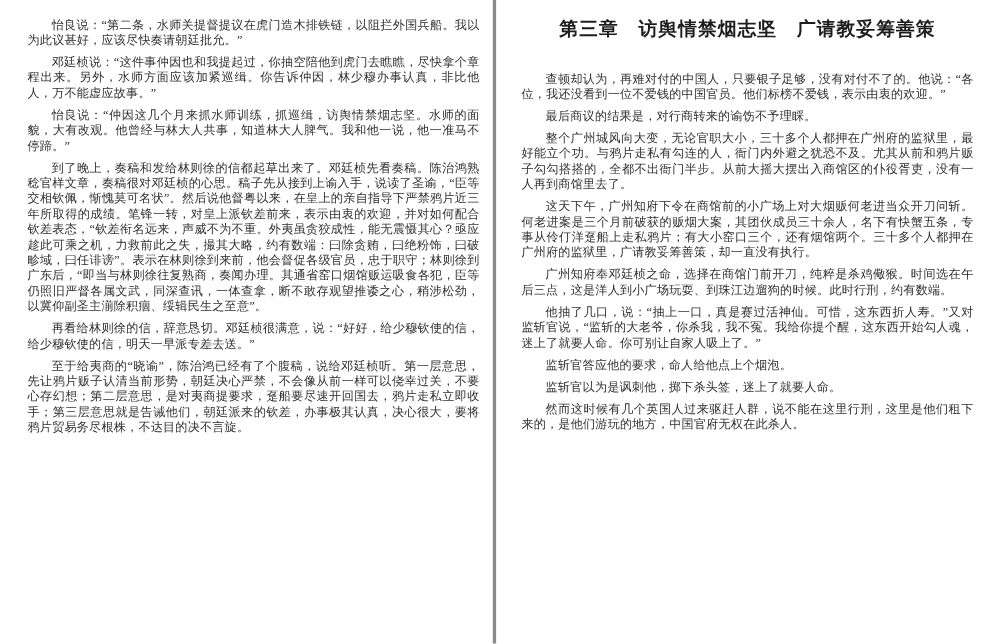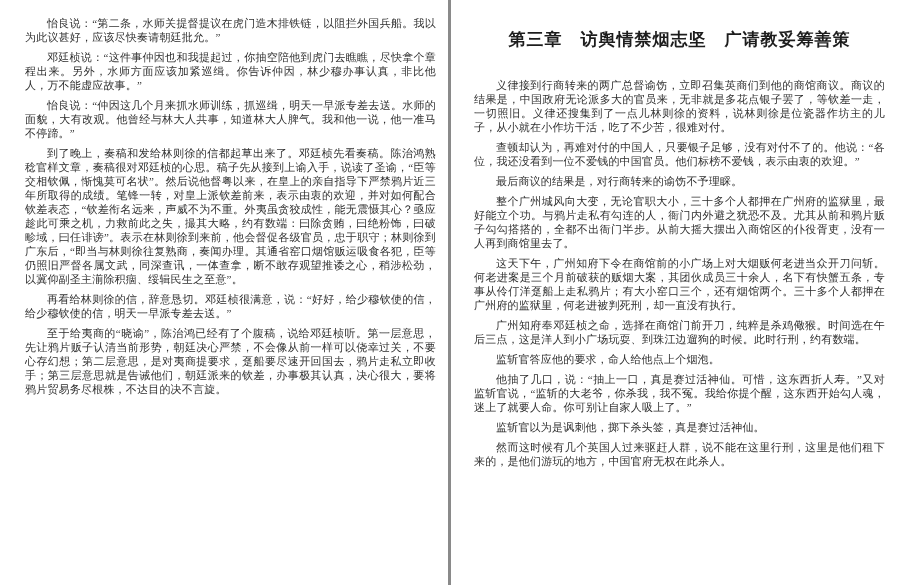--- a/index.html
+++ b/index.html
@@ -11,21 +11,21 @@
   html,body{width:900px;height:585px;}
   body{
     background:var(--background);
     font-family:"Liberation Serif","DejaVu Serif",serif;
     color:var(--text);
     overflow:hidden;
   }
   .spread{position:relative;width:900px;height:585px;background:var(--background);}
   .page{position:absolute;top:0;height:585px;overflow:hidden;}
   .page-left{left:0;width:448px;padding:16px 12px 0 25px;}
-  .page-right{left:452px;width:448px;padding:16px 15px 0 22px;}
+  .page-right{left:452px;width:448px;padding:3px 15px 0 22px;}
   .divider{position:absolute;left:448px;top:0;width:3px;height:585px;background:var(--divider);}
   p.para{
     font-size:11px;
     line-height:14px;
     text-align:justify;
     text-indent:2em;
     margin:0 0 6px 0;
     letter-spacing:0.2px;
   }
   h1.chapter-title{
@@ -39,36 +39,35 @@
   }
 </style>
 </head>
 <body>
 
 <div class="spread">
 
   <div class="page page-left">
     <p class="para">怡良说：“第二条，水师关提督提议在虎门造木排铁链，以阻拦外国兵船。我以为此议甚好，应该尽快奏请朝廷批允。”</p>
     <p class="para">邓廷桢说：“这件事仲因也和我提起过，你抽空陪他到虎门去瞧瞧，尽快拿个章程出来。另外，水师方面应该加紧巡缉。你告诉仲因，林少穆办事认真，非比他人，万不能虚应故事。”</p>
-    <p class="para">怡良说：“仲因这几个月来抓水师训练，抓巡缉，明天一早派专差去送。水师的面貌，大有改观。他曾经与林大人共事，知道林大人脾气。我和他一说，他一准马不停蹄。”</p>
+    <p class="para">怡良说：“仲因这几个月来抓水师训练，抓巡缉，访舆情禁烟志坚。水师的面貌，大有改观。他曾经与林大人共事，知道林大人脾气。我和他一说，他一准马不停蹄。”</p>
     <p class="para">到了晚上，奏稿和发给林则徐的信都起草出来了。邓廷桢先看奏稿。陈治鸿熟稔官样文章，奏稿很对邓廷桢的心思。稿子先从接到上谕入手，说读了圣谕，“臣等交相钦佩，惭愧莫可名状”。然后说他督粤以来，在皇上的亲自指导下严禁鸦片近三年所取得的成绩。笔锋一转，对皇上派钦差前来，表示由衷的欢迎，并对如何配合钦差表态，“钦差衔名远来，声威不为不重。外夷虽贪狡成性，能无震慑其心？亟应趁此可乘之机，力救前此之失，撮其大略，约有数端：曰除贪贿，曰绝粉饰，曰破畛域，曰任诽谤”。表示在林则徐到来前，他会督促各级官员，忠于职守；林则徐到广东后，“即当与林则徐往复熟商，奏闻办理。其通省窑口烟馆贩运吸食各犯，臣等仍照旧严督各属文武，同深查讯，一体查拿，断不敢存观望推诿之心，稍涉松劲，以冀仰副圣主湔除积痼、绥辑民生之至意”。</p>
     <p class="para">再看给林则徐的信，辞意恳切。邓廷桢很满意，说：“好好，给少穆钦使的信，给少穆钦使的信，明天一早派专差去送。”</p>
     <p class="para">至于给夷商的“晓谕”，陈治鸿已经有了个腹稿，说给邓廷桢听。第一层意思，先让鸦片贩子认清当前形势，朝廷决心严禁，不会像从前一样可以侥幸过关，不要心存幻想；第二层意思，是对夷商提要求，趸船要尽速开回国去，鸦片走私立即收手；第三层意思就是告诫他们，朝廷派来的钦差，办事极其认真，决心很大，要将鸦片贸易务尽根株，不达目的决不言旋。</p>
   </div>
 
   <div class="divider"></div>
 
   <div class="page page-right">
     <h1 class="chapter-title">第三章　访舆情禁烟志坚　广请教妥筹善策</h1>
-    <p class="para">义律接到行商转来的两广总督谕饬，立即召集英商们到他的商馆商议。商议的结果是，中国政府无论派多大的官员来，无非就是多花点银子罢了，等钦差一走，一切照旧。义律还搜集到了一点儿林则徐的资料，说林则徐是位瓷器作坊主的儿子，从小就在小作坊干活，吃了不少苦，很难对付。</p>
     <p class="para">查顿却认为，再难对付的中国人，只要银子足够，没有对付不了的。他说：“各位，我还没看到一位不爱钱的中国官员。他们标榜不爱钱，表示由衷的欢迎。”</p>
     <p class="para">最后商议的结果是，对行商转来的谕饬不予理睬。</p>
     <p class="para">整个广州城风向大变，无论官职大小，三十多个人都押在广州府的监狱里，最好能立个功。与鸦片走私有勾连的人，衙门内外避之犹恐不及。尤其从前和鸦片贩子勾勾搭搭的，全都不出衙门半步。从前大摇大摆出入商馆区的仆役胥吏，没有一人再到商馆里去了。</p>
-    <p class="para">这天下午，广州知府下令在商馆前的小广场上对大烟贩何老进当众开刀问斩。何老进案是三个月前破获的贩烟大案，其团伙成员三十余人，名下有快蟹五条，专事从伶仃洋趸船上走私鸦片；有大小窑口三个，还有烟馆两个。三十多个人都押在广州府的监狱里，何老进被判死刑，却一直没有执行。</p>
+    <p class="para">这天下午，广州知府下令在商馆前的小广场上对大烟贩何老进当众开刀问斩。何老进案是三个月前破获的贩烟大案，其团伙成员三十余人，名下有快蟹五条，专事从伶仃洋趸船上走私鸦片；有大小窑口三个，还有烟馆两个。三十多个人都押在广州府的监狱里，广请教妥筹善策，却一直没有执行。</p>
     <p class="para">广州知府奉邓廷桢之命，选择在商馆门前开刀，纯粹是杀鸡儆猴。时间选在午后三点，这是洋人到小广场玩耍、到珠江边遛狗的时候。此时行刑，约有数端。</p>
+    <p class="para">他抽了几口，说：“抽上一口，真是赛过活神仙。可惜，这东西折人寿。”又对监斩官说，“监斩的大老爷，你杀我，我不冤。我给你提个醒，这东西开始勾人魂，迷上了就要人命。你可别让自家人吸上了。”</p>
     <p class="para">监斩官答应他的要求，命人给他点上个烟泡。</p>
-    <p class="para">他抽了几口，说：“抽上一口，真是赛过活神仙。可惜，这东西折人寿。”又对监斩官说，“监斩的大老爷，你杀我，我不冤。我给你提个醒，这东西开始勾人魂，迷上了就要人命。你可别让自家人吸上了。”</p>
-    <p class="para">监斩官以为是讽刺他，掷下杀头签，真是赛过活神仙。</p>
+    <p class="para">监斩官以为是讽刺他，掷下杀头签，迷上了就要人命。</p>
     <p class="para">然而这时候有几个英国人过来驱赶人群，说不能在这里行刑，这里是他们租下来的，是他们游玩的地方，中国官府无权在此杀人。</p>
 
   </div>
 
 </div>
 
 </body></html>

